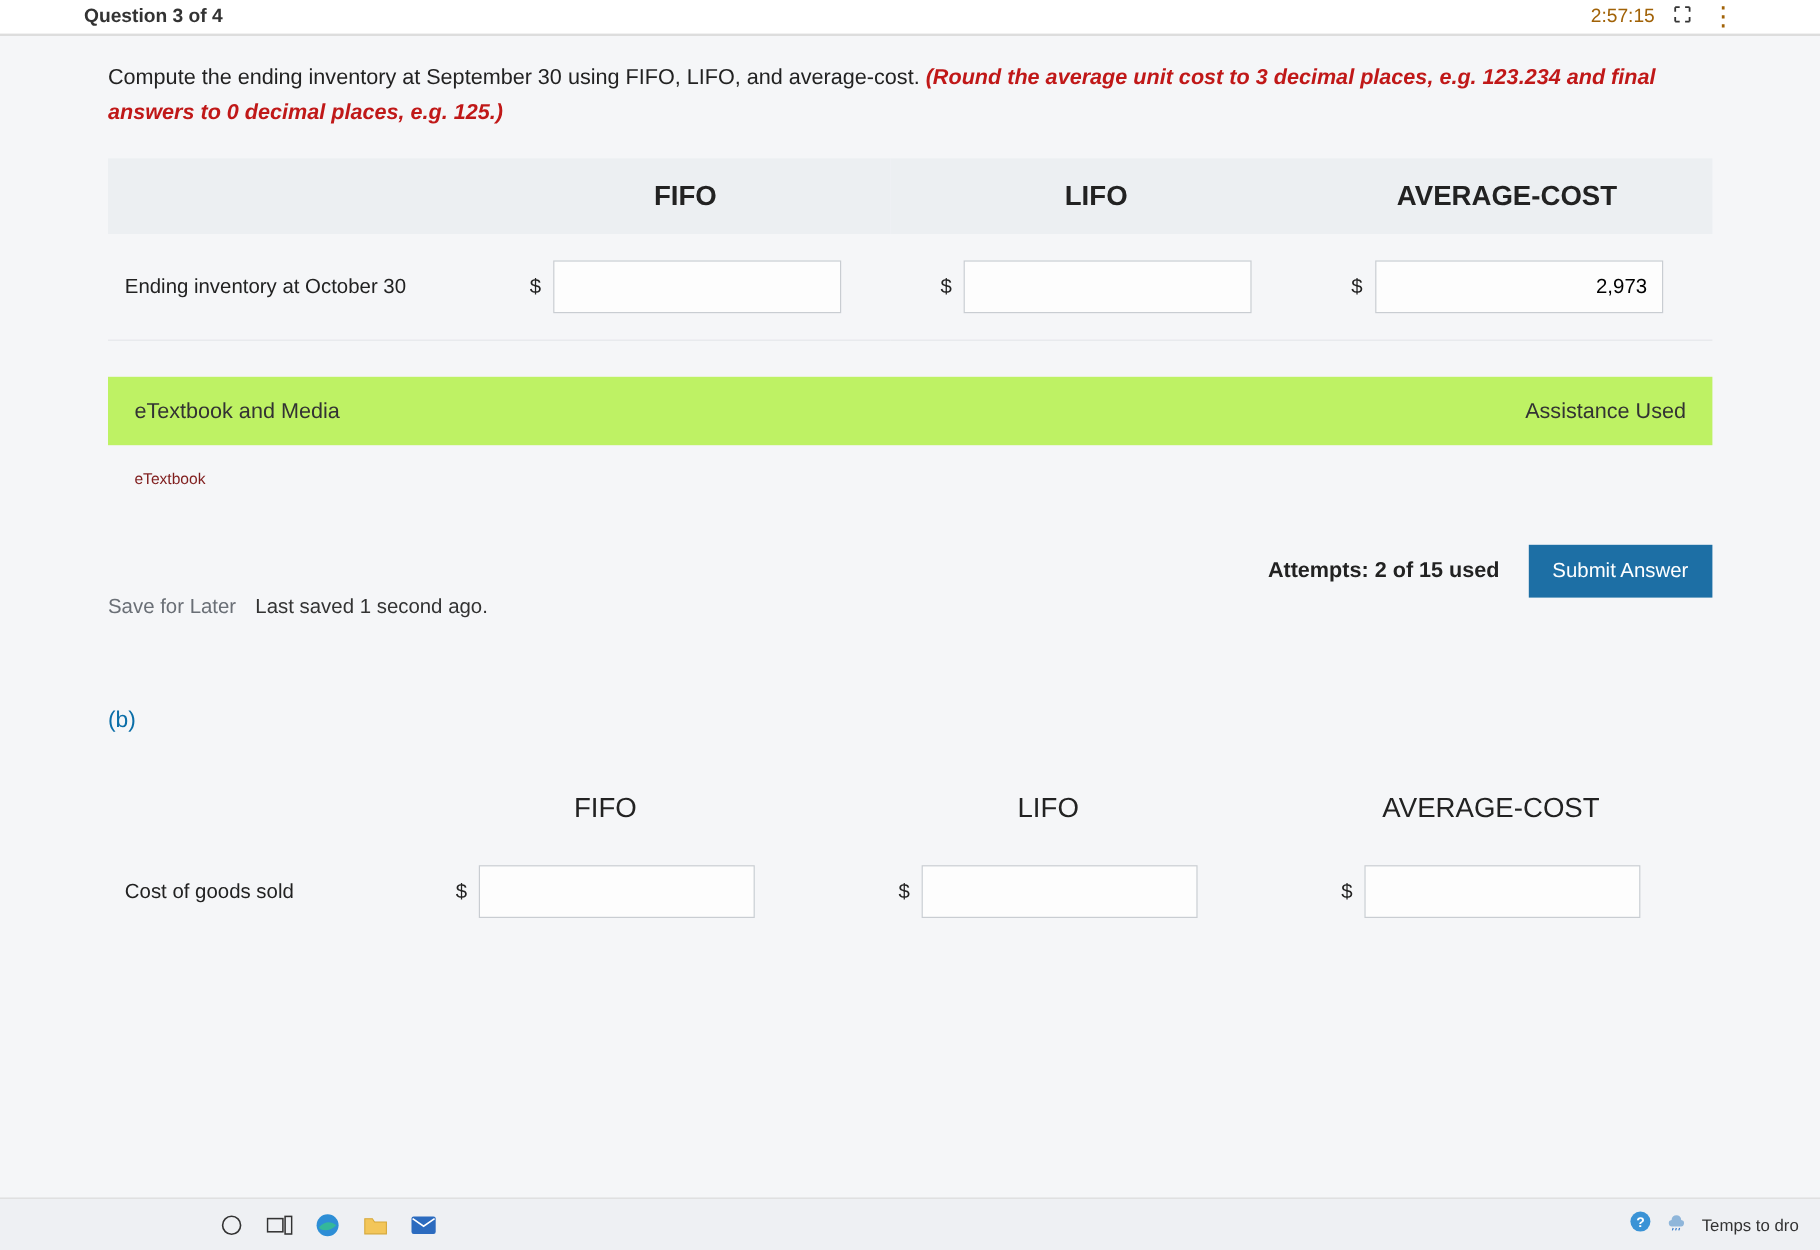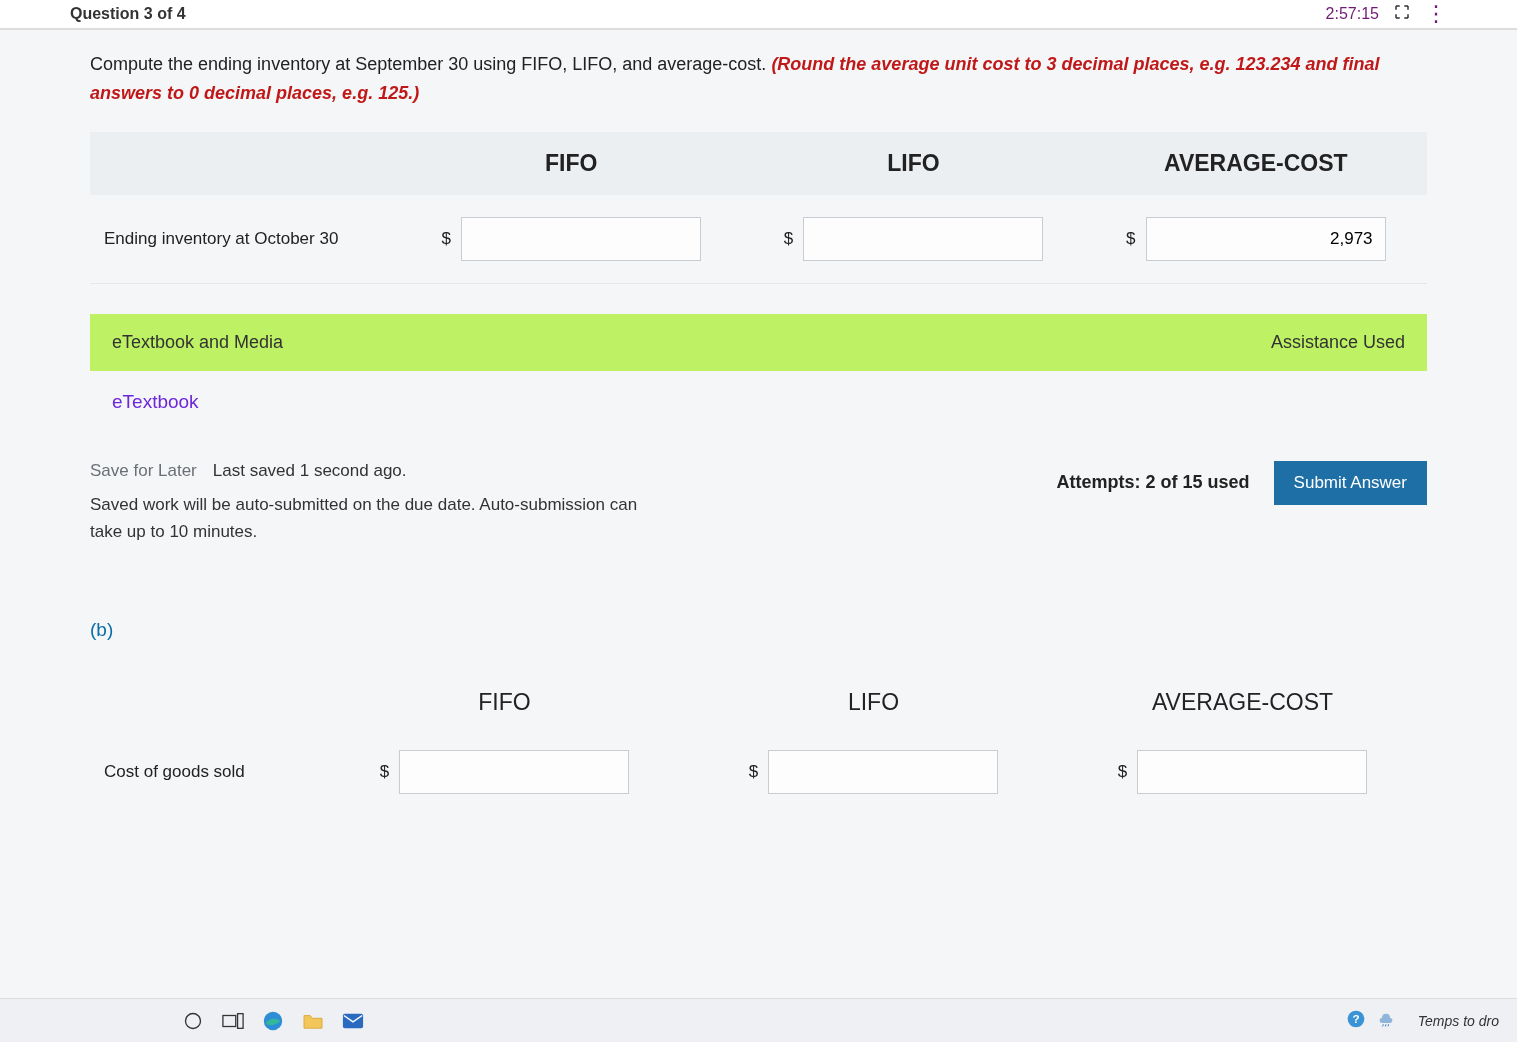--- a/index.html
+++ b/index.html
@@ -27,21 +27,21 @@
     }
     .topbar-left {
       font-weight: 700;
       color: #333;
       font-size: 16px;
     }
     .topbar-right {
       display: flex;
       align-items: center;
       gap: 14px;
-      color: #701a75;
+      color: #a16207;
     }
     .content {
       padding: 20px 90px 0 90px;
     }
     .instruction {
       font-size: 18px;
       line-height: 1.6;
       color: #222;
       margin-bottom: 24px;
     }
@@ -100,22 +100,22 @@
       align-items: stretch;
       background: #bef264;
       margin-top: 30px;
     }
     .panel-tab {
       padding: 18px 22px;
       font-size: 18px;
       color: #333;
     }
     .etextbook-link {
-      color: #6d28d9;
-      font-size: 19px;
+      color: #7f1d1d;
+      font-size: 13px;
       padding: 20px 22px 14px 22px;
       display: inline-block;
     }
     .action-row {
       display: flex;
       justify-content: space-between;
       align-items: flex-start;
       margin-top: 34px;
     }
     .save-info {
@@ -123,20 +123,21 @@
       gap: 16px;
       align-items: baseline;
       font-size: 17px;
     }
     .save-btn {
       color: #6a6f76;
       background: transparent;
       border: none;
       font-size: 17px;
       cursor: default;
+      margin-top: 42px;
     }
     .last-saved {
       color: #333;
     }
     .attempts-wrap {
       display: flex;
       align-items: center;
       gap: 24px;
     }
     .attempts {
@@ -206,22 +207,21 @@
       display: flex;
       align-items: center;
       gap: 12px;
       padding-right: 8px;
     }
     .tray-text {
       font-size: 14px;
       color: #333;
       display: flex;
       align-items: center;
-      gap: 24px;
-      font-style: italic;
+      gap: 13px;
     }
     .rain-icon {
       color: #3579c8;
       font-size: 16px;
     }
   </style>
 </head>
 <body>
 
 <div class="topbar">
@@ -285,21 +285,20 @@
   </div>
   <a class="etextbook-link">eTextbook</a>
 
   
   <div class="action-row">
     <div>
       <div class="save-info">
         <button class="save-btn">Save for Later</button>
         <span class="last-saved">Last saved 1 second ago.</span>
       </div>
-      <p class="auto-note">Saved work will be auto-submitted on the due date. Auto-submission can take up to 10 minutes.</p>
     </div>
     <div class="attempts-wrap">
       <span class="attempts">Attempts: 2 of 15 used</span>
       <button class="submit-btn">Submit Answer</button>
     </div>
   </div>
 
   
   <div class="section-b">
     <div class="section-label">(b)</div>

